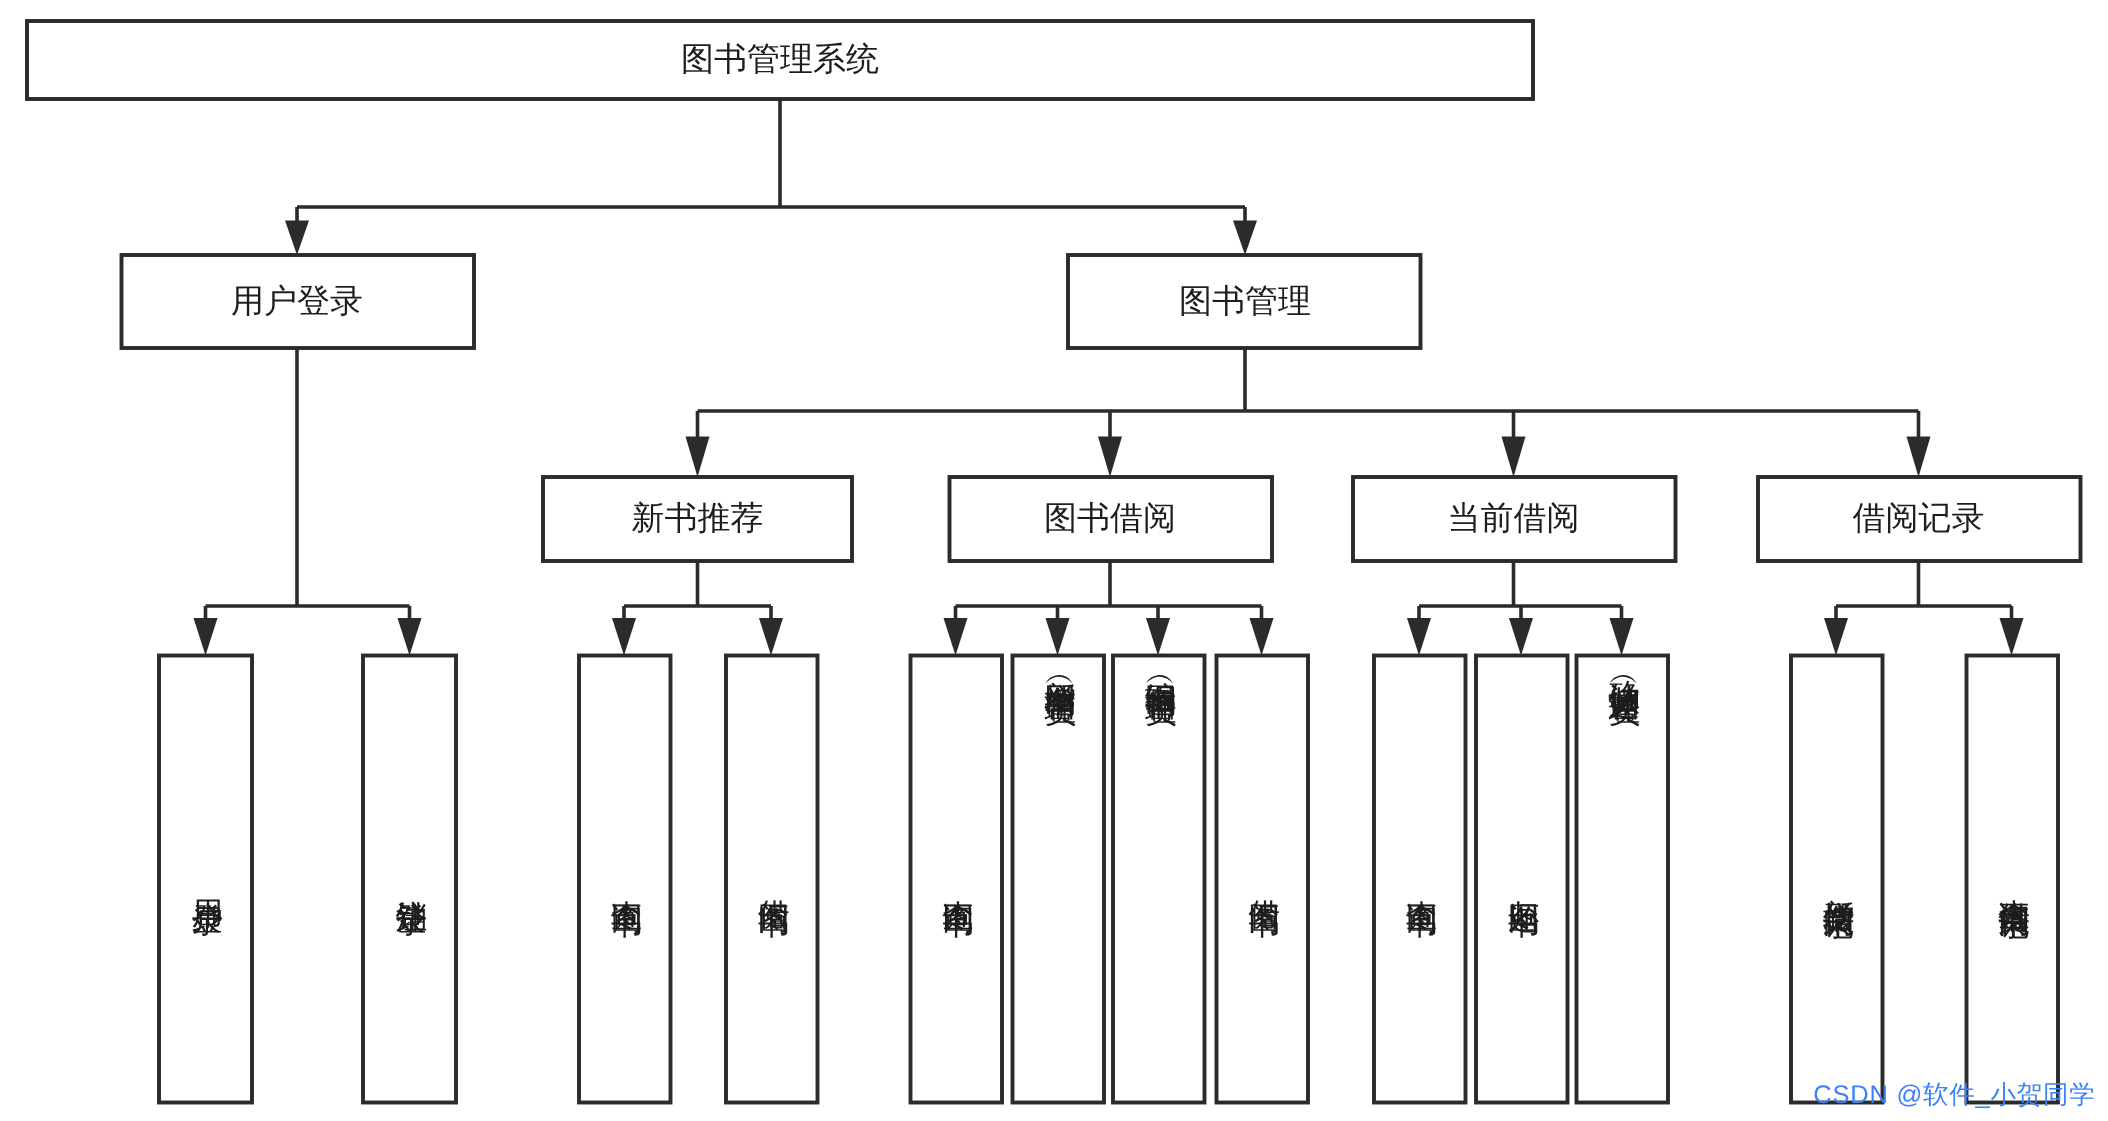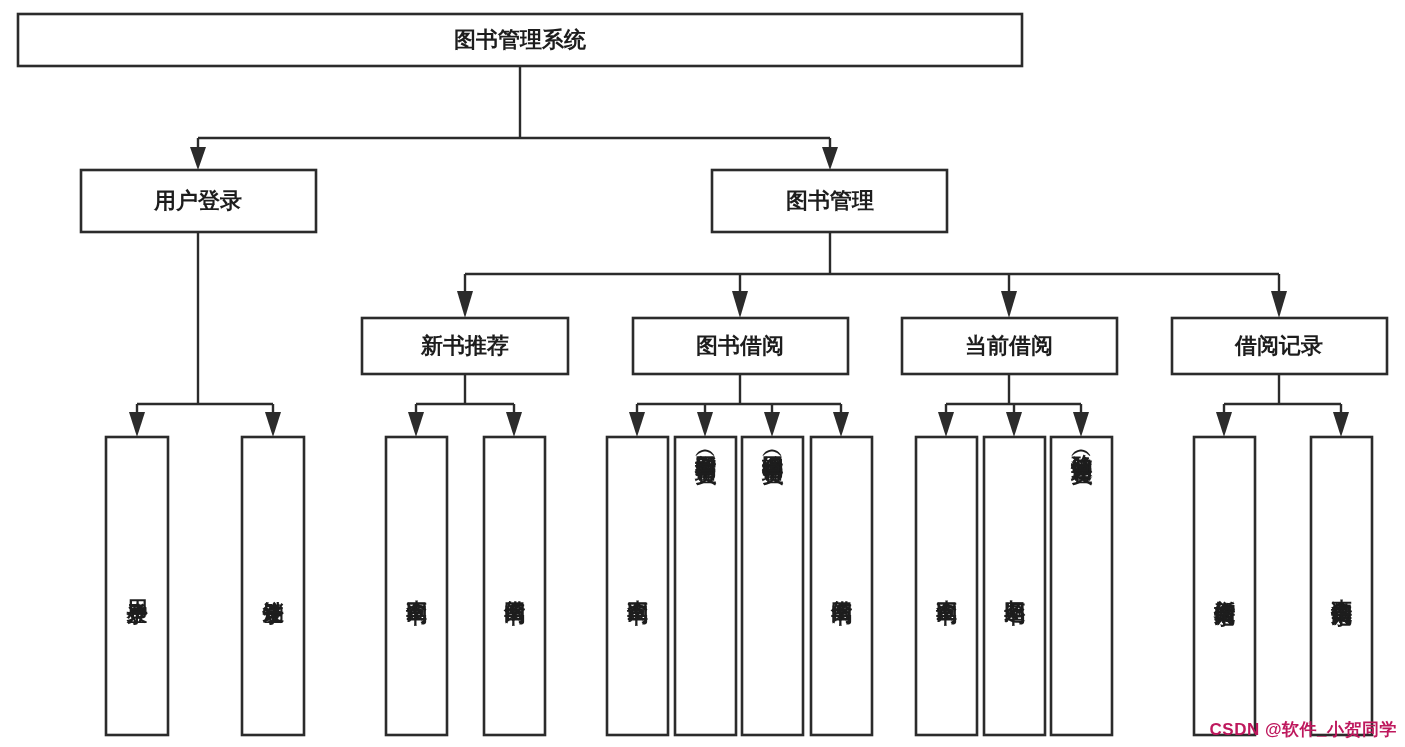--- a/index.html
+++ b/index.html
@@ -11,21 +11,20 @@
     width: 1405px;
     height: 747px;
     font-family: "Liberation Sans", "DejaVu Sans", sans-serif;
     overflow: hidden;
   }
   #diagram-root {
     position: relative;
     width: 1405px;
     height: 747px;
     background: #ffffff;
-    font-weight: bold;
   }
   svg#tree-svg {
     position: absolute;
     left: 0;
     top: 0;
     width: 1405px;
     height: 747px;
     display: block;
   }
   .node-rect {
@@ -68,21 +67,21 @@
     color: #1d1d1d;
     white-space: nowrap;
     text-align: center;
   }
   #watermark {
     position: absolute;
     right: 8px;
     bottom: 6px;
     font-family: "Liberation Sans", "DejaVu Sans", sans-serif;
     font-size: 17px;
-    color: #be185d;
+    color: #3b82f6;
     letter-spacing: 0.5px;
     white-space: nowrap;
   }
 </style>
 </head>
 <body>
 
 <div id="diagram-root">
 
   <svg id="tree-svg" viewBox="0 0 1405 747">

